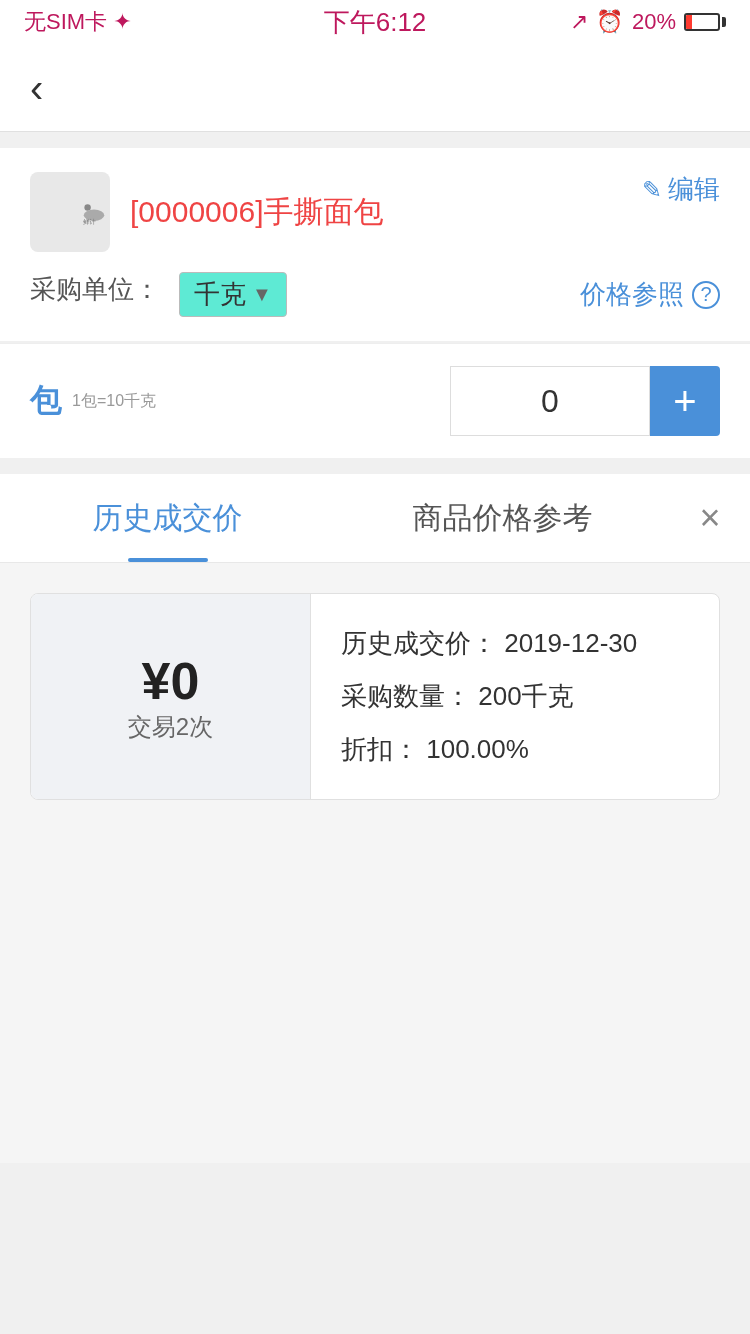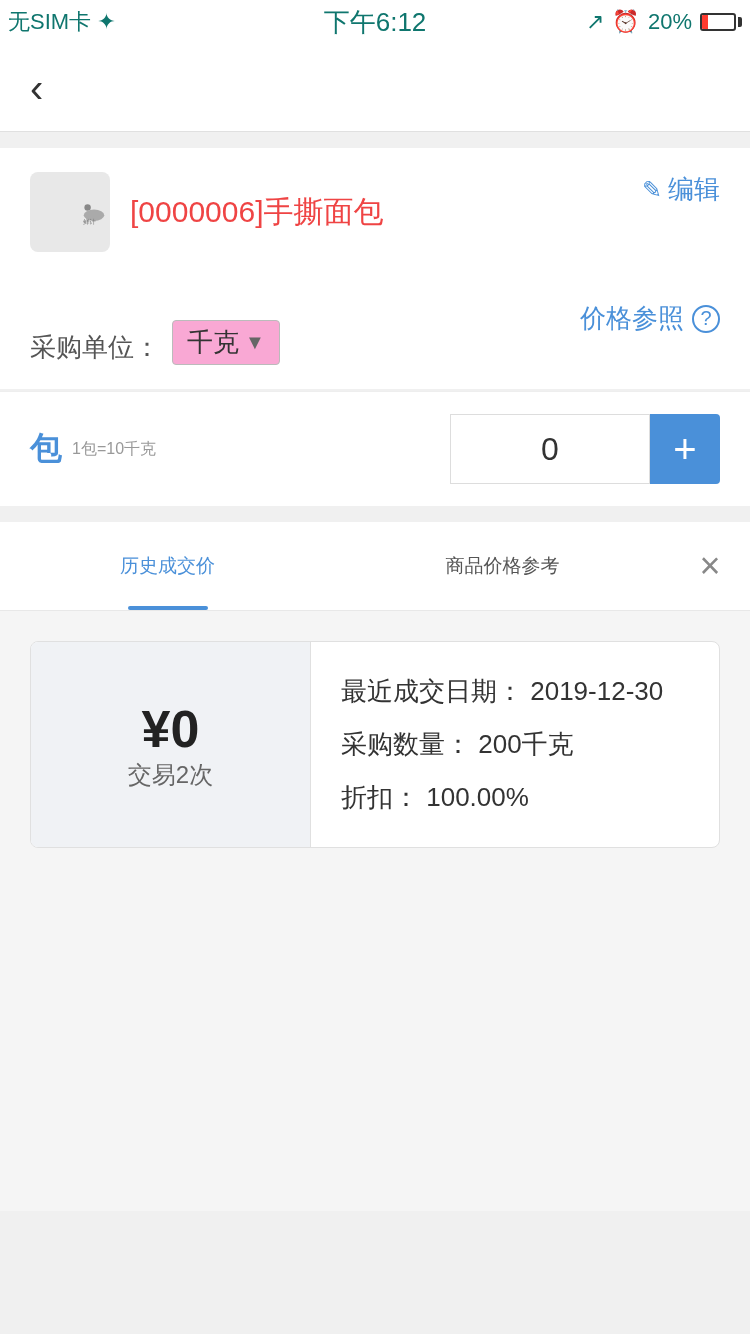--- a/index.html
+++ b/index.html
@@ -13,23 +13,23 @@
       color: #333;
     }
 
     
     .status-bar {
       height: 44px;
       background: #fff;
       display: flex;
       align-items: center;
       justify-content: space-between;
-      padding: 0 8px;
+      padding: 0 24px;
       font-size: 24px;
-      color: #0f766e;
+      color: #be185d;
       gap: 28px;
     }
     .status-left {
       display: flex;
       align-items: center;
       gap: 8px;
       font-size: 22px;
     }
     .status-center {
       font-size: 26px;
@@ -144,33 +144,32 @@
     .edit-icon {
       font-size: 24px;
     }
     .product-unit-row {
       display: flex;
       align-items: center;
       justify-content: space-between;
     }
     .unit-left {
       display: flex;
-      align-items: flex-end;
-      gap: 12px;
+      align-items: flex-start;
+      gap: 19px;
       font-size: 26px;
       color: #555;
-      margin-top: 48px;
     }
     .unit-select {
       border: 1px solid #bbb;
       border-radius: 4px;
       padding: 4px 14px;
       font-size: 26px;
       color: #333;
-      background: #f9a8d4;
+      background: #5eead4;
       display: flex;
       align-items: center;
       gap: 6px;
       cursor: pointer;
     }
     .unit-select span.arrow {
       font-size: 20px;
       color: #666;
     }
     .price-ref {
@@ -262,21 +261,21 @@
       align-items: center;
       height: 88px;
       position: relative;
     }
     .tab-item {
       flex: 1;
       height: 100%;
       display: flex;
       align-items: center;
       justify-content: center;
-      font-size: 19px;
+      font-size: 30px;
       cursor: pointer;
       position: relative;
     }
     .tab-item.active {
       color: #4a90d9;
     }
     .tab-item.inactive {
       color: #555;
     }
     .tab-underline {
@@ -439,21 +438,21 @@
 
   <div class="history-card">
     <div class="history-left">
       <div class="history-price">
         <span>¥0</span>
       </div>
       <div class="history-trades">交易2次</div>
     </div>
     <div class="history-right">
       <div class="history-detail-row">
-        <span>最近成交日期：</span>
+        <span>历史成交价：</span>
         <span>2019-12-30</span>
       </div>
       <div class="history-detail-row">
         <span>采购数量：</span>
         <span>200千克</span>
       </div>
       <div class="history-detail-row">
         <span>折扣：</span>
         <span>100.00%</span>
       </div>

